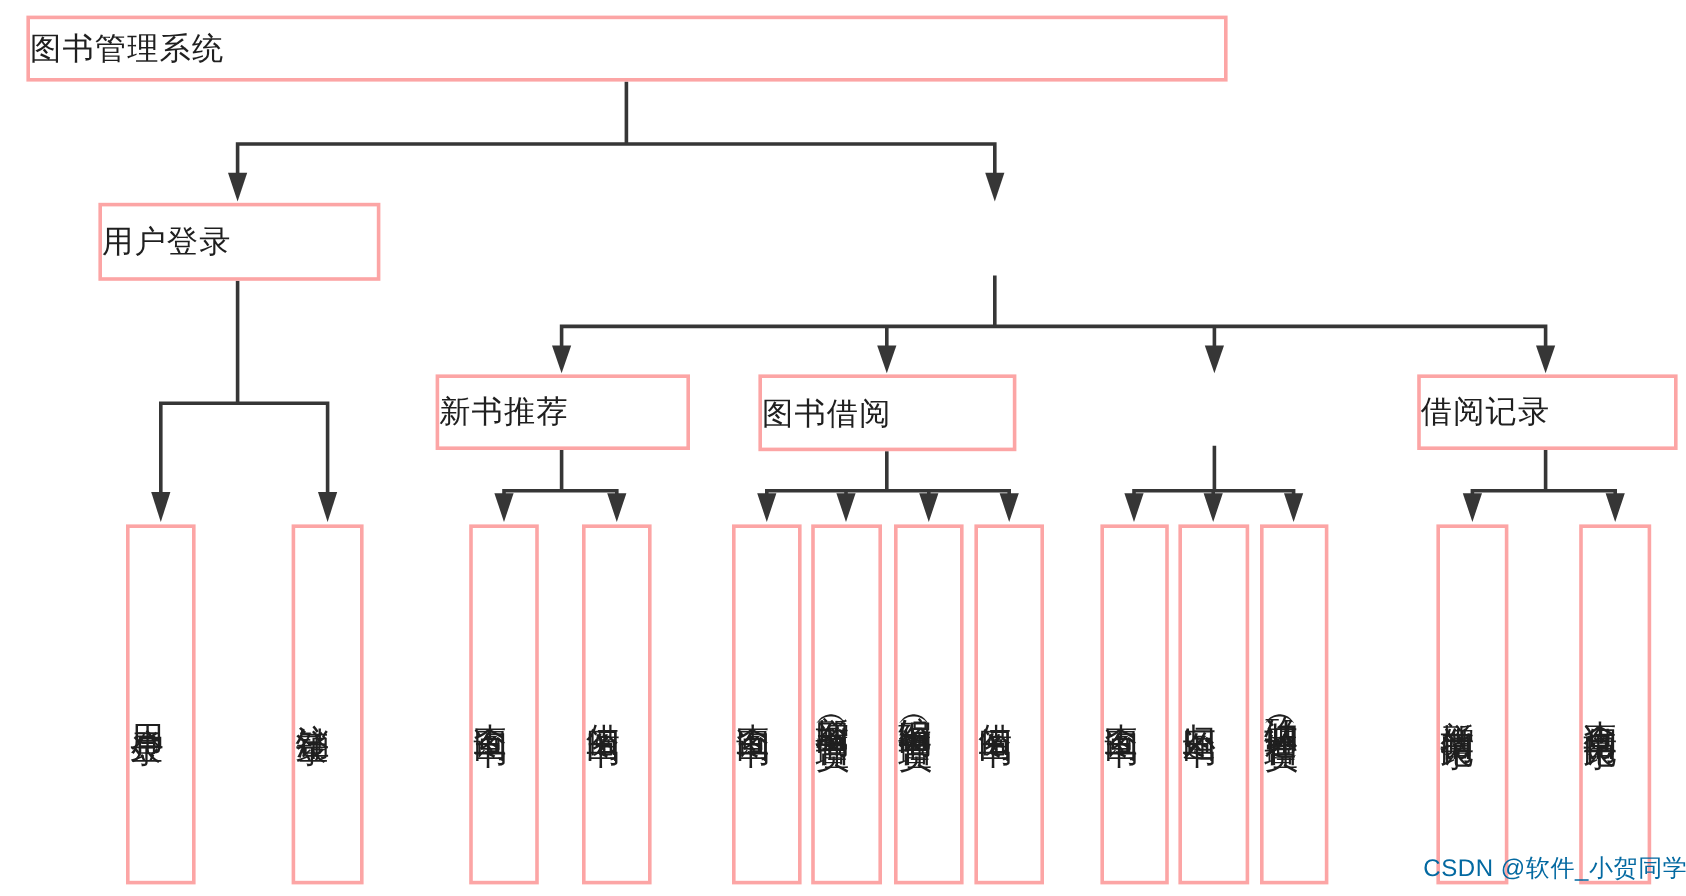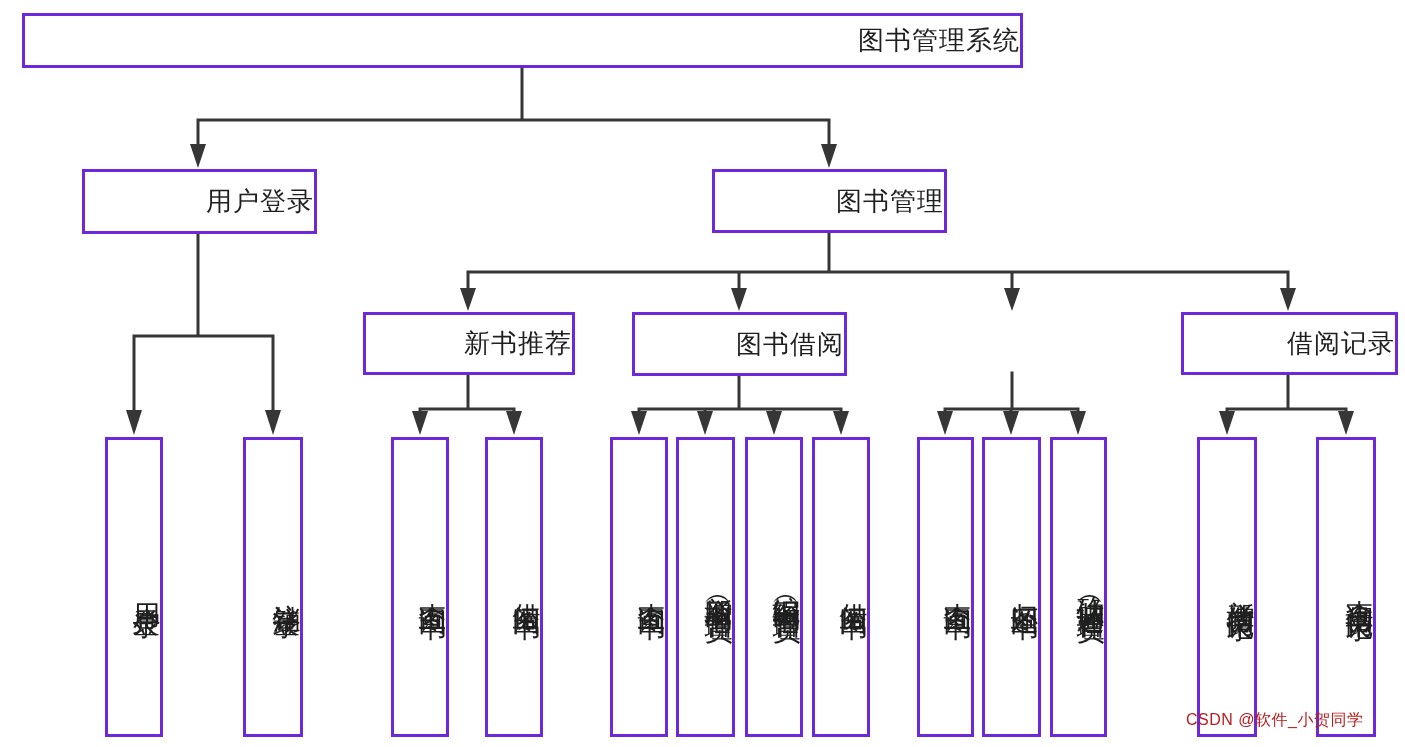--- a/index.html
+++ b/index.html
@@ -1,28 +1,28 @@
 <!DOCTYPE html>
 <html><head>
 <meta charset="utf-8">
 <title>Functional Structure Diagram</title>
 <style>
   *{margin:0;padding:0;box-sizing:border-box}
   html,body{background:#ffffff}
   body{font-family:"Liberation Sans","DejaVu Sans",sans-serif;color:#222}
   .stage{position:relative;width:1405px;height:747px;background:#ffffff;overflow:hidden}
   svg.connectors{position:absolute;left:0;top:0;width:1405px;height:747px}
-  .box{position:absolute;border:3px solid #6d28d9;background:#ffffff;
-       display:flex;align-items:center;justify-content:flex-end}
+  .box{position:absolute;border:3px solid #fca5a5;background:#ffffff;
+       display:flex;align-items:center;justify-content:flex-start}
   .box .lbl{color:#1f1f1f;white-space:nowrap}
   .box.h .lbl{font-size:26px;letter-spacing:1px}
   .box.v .lbl{writing-mode:vertical-rl;text-orientation:mixed;font-size:28px;
               letter-spacing:3px;line-height:1}
-  .watermark{position:absolute;left:1186px;top:710px;font-size:16px;
-             color:#b91c1c;letter-spacing:0.5px;white-space:nowrap;z-index:5}
+  .watermark{position:absolute;left:1186px;top:710px;font-size:20px;
+             color:#0369a1;letter-spacing:0.5px;white-space:nowrap;z-index:5}
 </style>
 </head>
 <body>
 
 <div class="stage">
 
   <svg class="connectors" viewBox="0 0 1405 747" xmlns="http://www.w3.org/2000/svg">
     <g stroke="#363636" stroke-width="3" fill="none" stroke-linecap="square">
 
       <path d="M522 67 V120 M198 120 H829 M198 120 V146 M829 120 V146"></path>
@@ -58,23 +58,20 @@
       <polygon points="1338,411 1354,411 1346,435"></polygon>
     </g>
   </svg>
 
   <div class="box h" style="left:22px;top:13px;width:1001px;height:55px">
     <span class="lbl">图书管理系统</span>
   </div>
 
   <div class="box h" style="left:82px;top:169px;width:235px;height:65px">
     <span class="lbl">用户登录</span>
-  </div>
-  <div class="box h" style="left:712px;top:169px;width:235px;height:64px">
-    <span class="lbl">图书管理</span>
   </div>
 
   <div class="box h" style="left:632px;top:312px;width:215px;height:64px">
     <span class="lbl">图书借阅</span>
   </div>
   <div class="box h" style="left:363px;top:312px;width:212px;height:63px">
     <span class="lbl">新书推荐</span>
   </div>
   <div class="box h" style="left:1181px;top:312px;width:217px;height:63px">
     <span class="lbl">借阅记录</span>

